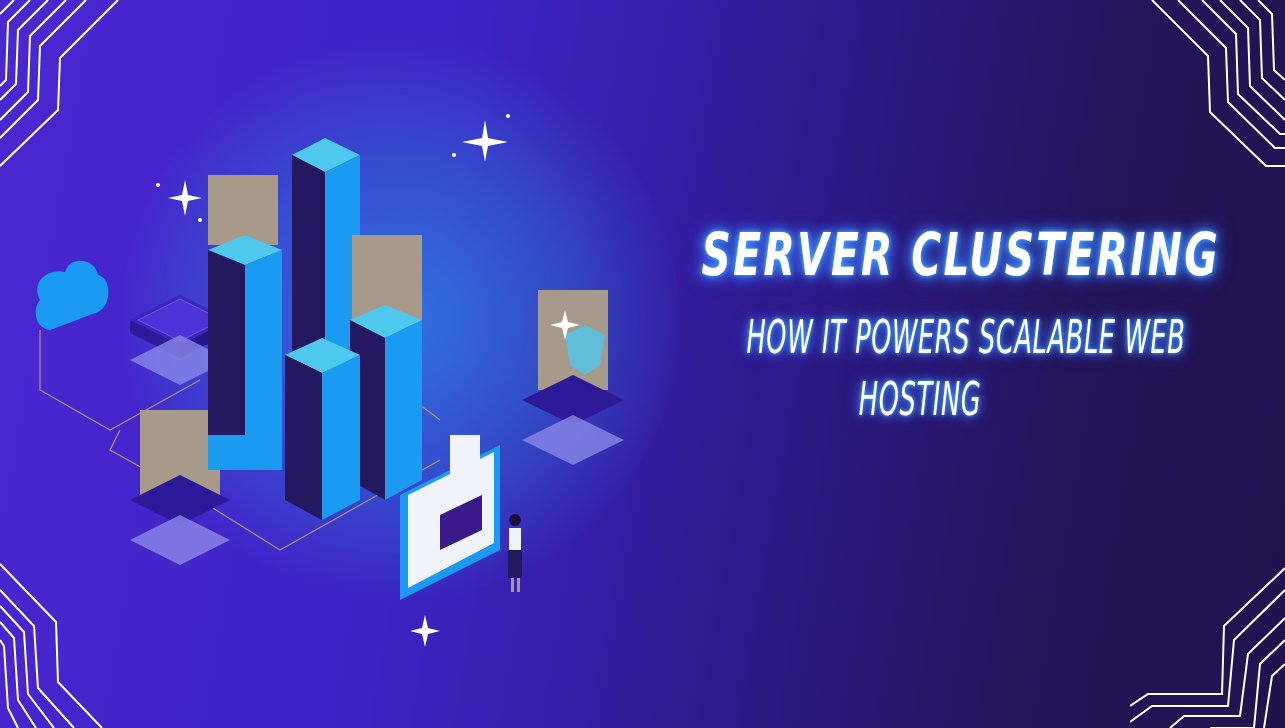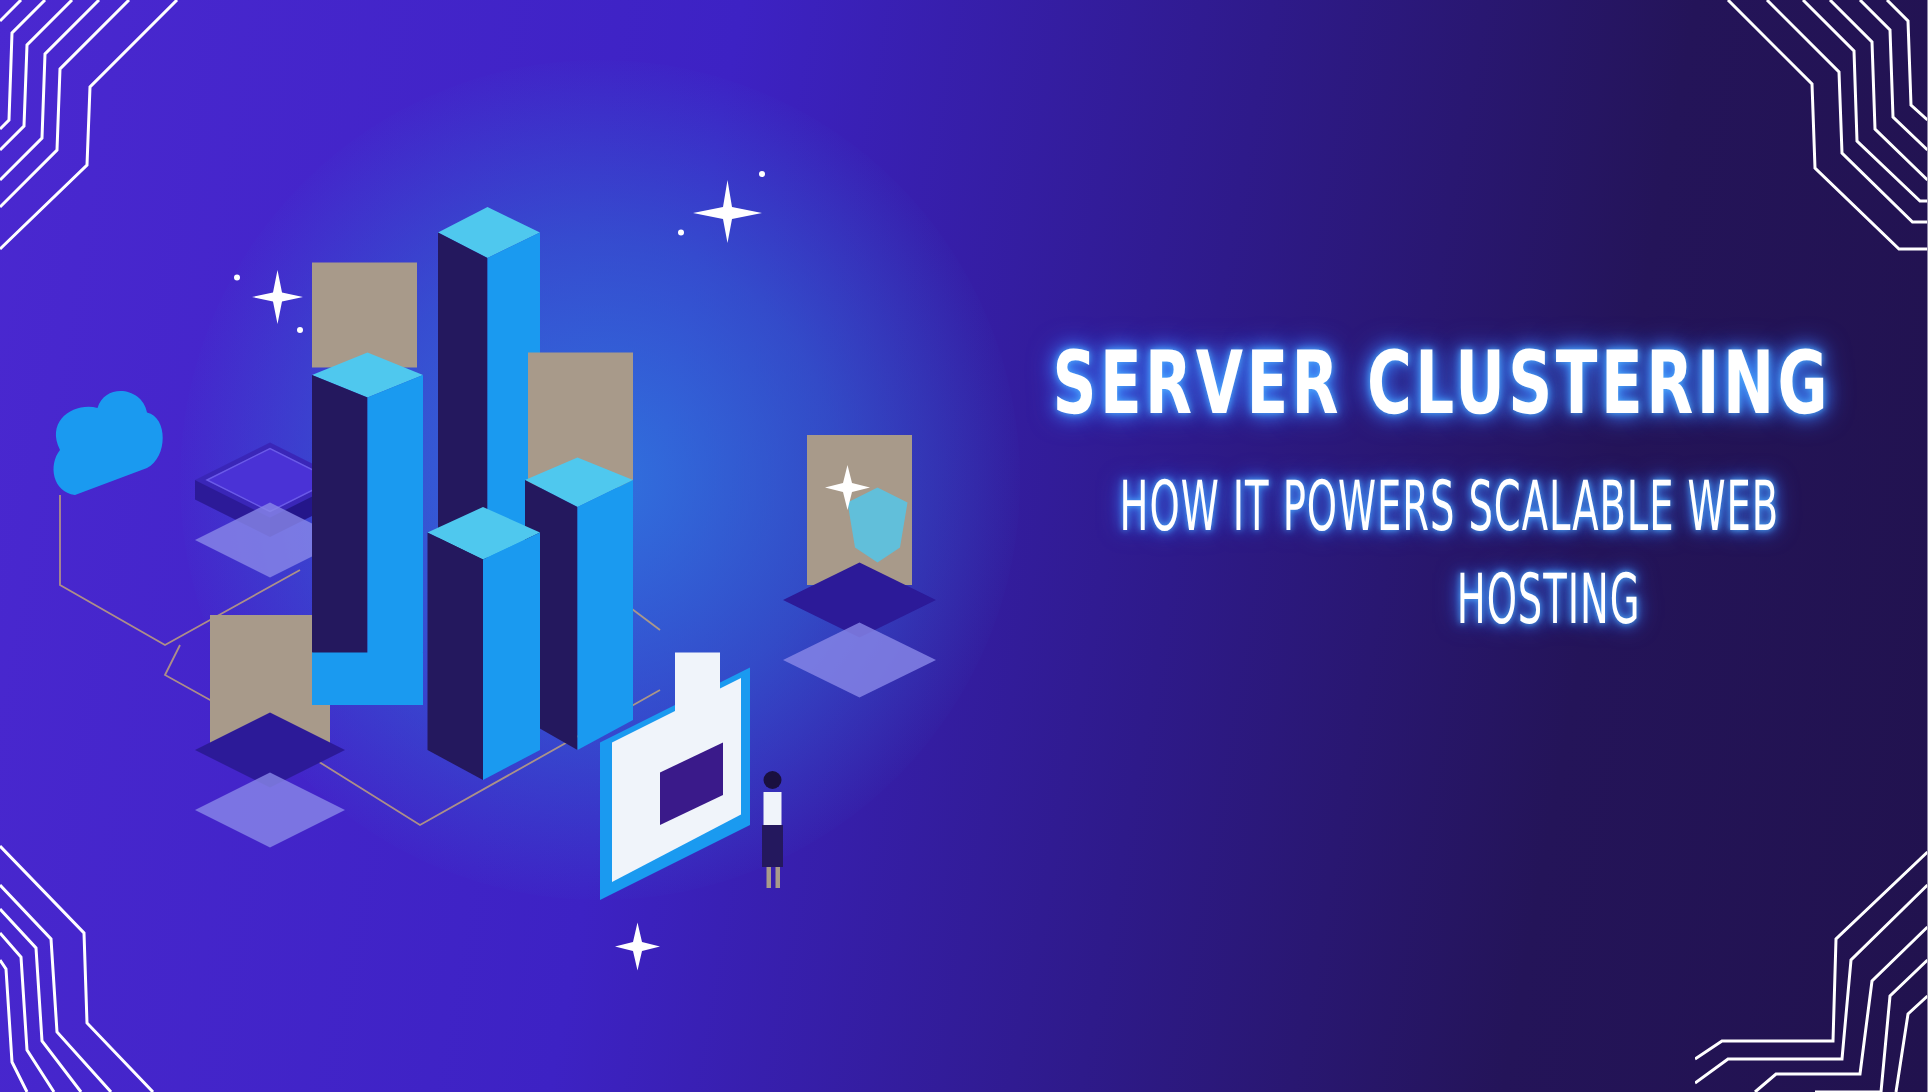--- a/index.html
+++ b/index.html
@@ -2,21 +2,21 @@
 <html><head>
 <meta charset="utf-8">
 <style>
   html, body { margin:0; padding:0; }
   body { width:1285px; height:728px; overflow:hidden; position:relative;
     background: linear-gradient(100deg, #4a28d0 0%, #3d22c4 35%, #2e1a8a 60%, #241459 80%, #21124e 100%);
     font-family: "DejaVu Sans", sans-serif; }
   .glow { position:absolute; left:120px; top:40px; width:560px; height:560px; border-radius:50%;
     background: radial-gradient(circle, rgba(44,140,230,0.75) 0%, rgba(46,110,215,0.55) 40%, rgba(60,60,200,0) 72%); }
   .deco { position:absolute; }
-  .title-block { position:absolute; left:640px; top:222px; width:560px; text-align:right; color:#ffffff; }
+  .title-block { position:absolute; left:640px; top:222px; width:560px; text-align:center; color:#ffffff;font-style:italic; }
   .title { font-family:"DejaVu Sans Condensed","DejaVu Sans",sans-serif; font-weight:bold; font-size:58px;
     letter-spacing:3px; line-height:1; transform:scaleX(0.78); transform-origin:center;
     text-shadow: 0 0 6px #4fb0ff, 0 0 14px #3c8cff, 0 0 22px #3a6cff; white-space:nowrap; margin-top:4px; }
   .subtitle { font-family:"DejaVu Sans Condensed","DejaVu Sans",sans-serif; font-size:46px; line-height:62px;
     letter-spacing:1px; transform:scaleX(0.62); transform-origin:center; margin-top:22px;
     text-shadow: 0 0 5px #4fb0ff, 0 0 12px #3c8cff, 0 0 20px #3a6cff; white-space:nowrap; }
   .subtitle div { white-space:nowrap; }
 </style>
 </head>
 <body>

